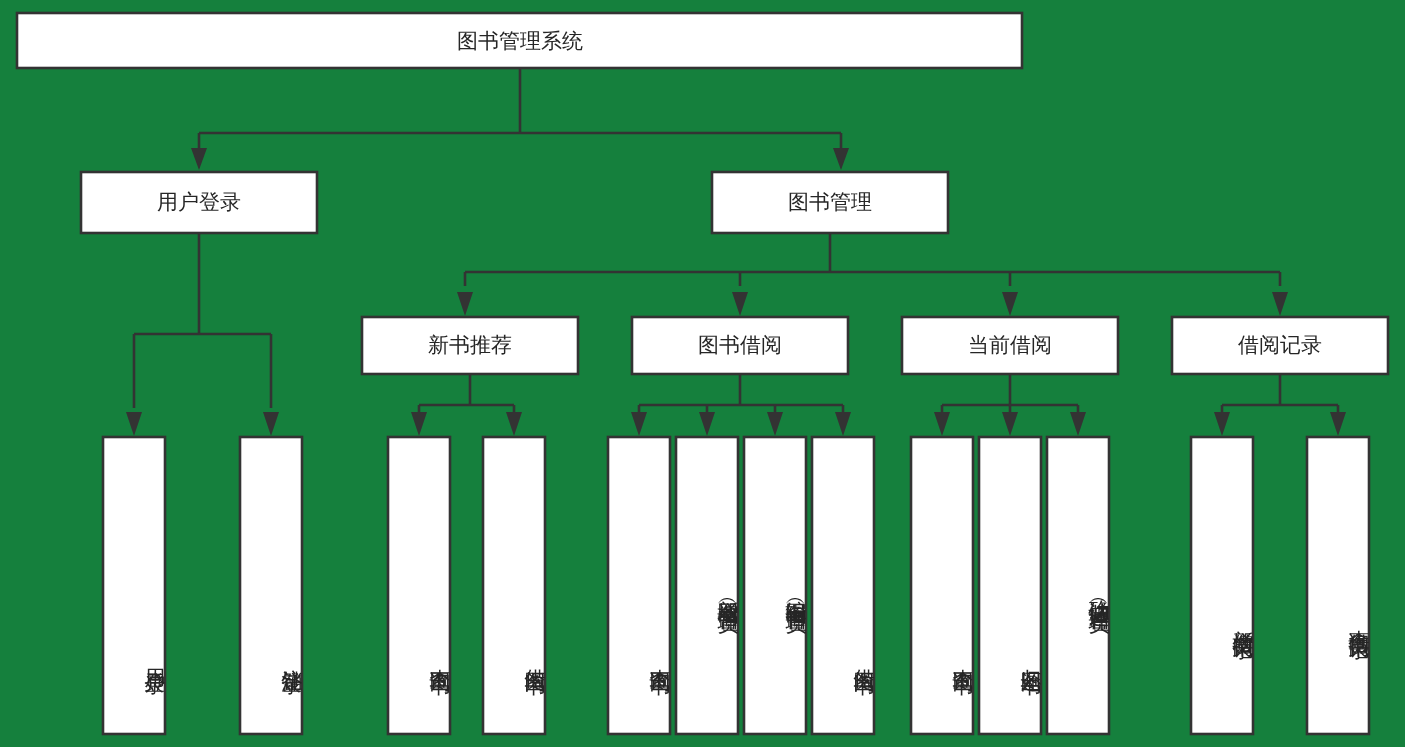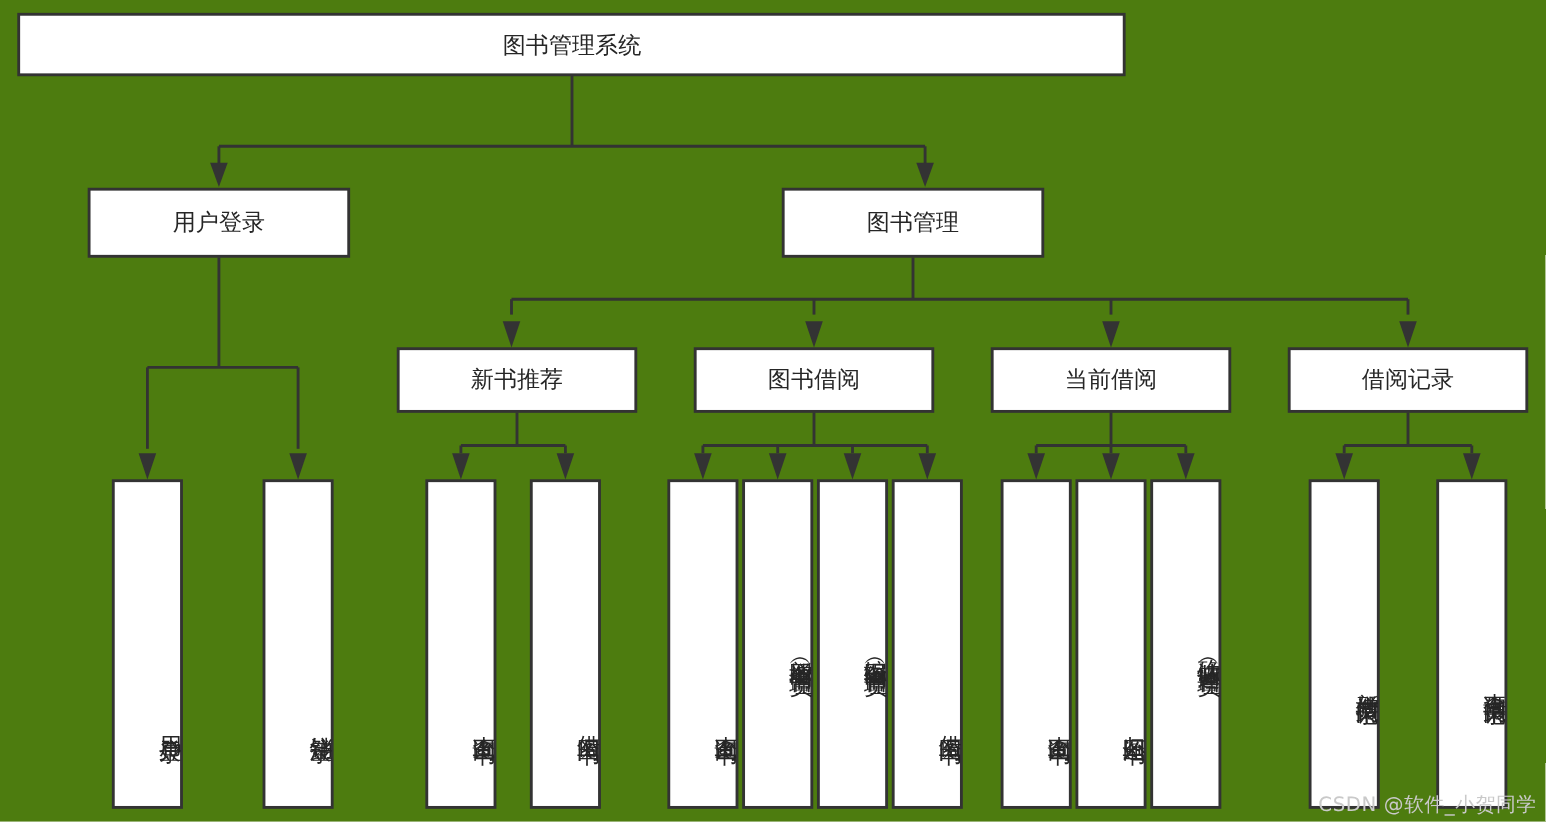--- a/index.html
+++ b/index.html
@@ -10,21 +10,21 @@
   body {
     width: 1405px;
     height: 747px;
     font-family: "DejaVu Sans", "Liberation Sans", sans-serif;
     overflow: hidden;
   }
   #diagram-root {
     position: relative;
     width: 1405px;
     height: 747px;
-    background: #4d7c0f;
+    background: #15803d;
   }
   svg.tree-canvas {
     position: absolute;
     top: 0;
     left: 0;
     width: 1405px;
     height: 747px;
   }
   .node-box {
     fill: #ffffff;
@@ -226,15 +226,14 @@
   <div class="leaf-label" style="left:744px; top:437px; width:62px; height:297px; padding-top:6px;">编辑图书（管理员）</div>
   <div class="leaf-label" style="left:812px; top:437px; width:62px; height:297px; padding-top:70px;">借阅图书</div>
 
   <div class="leaf-label" style="left:911px; top:437px; width:62px; height:297px; padding-top:70px;">查询图书</div>
   <div class="leaf-label" style="left:979px; top:437px; width:62px; height:297px; padding-top:70px;">归还图书</div>
   <div class="leaf-label" style="left:1047px; top:437px; width:62px; height:297px; padding-top:6px;">确认归还（管理员）</div>
 
   <div class="leaf-label" style="left:1191px; top:437px; width:62px; height:297px; padding-top:33px;">新增借阅记录</div>
   <div class="leaf-label" style="left:1307px; top:437px; width:62px; height:297px; padding-top:33px;">查询借阅记录</div>
 
-  <div class="watermark">CSDN @软件_小贺同学</div>
 
 </div>
 
 </body></html>

